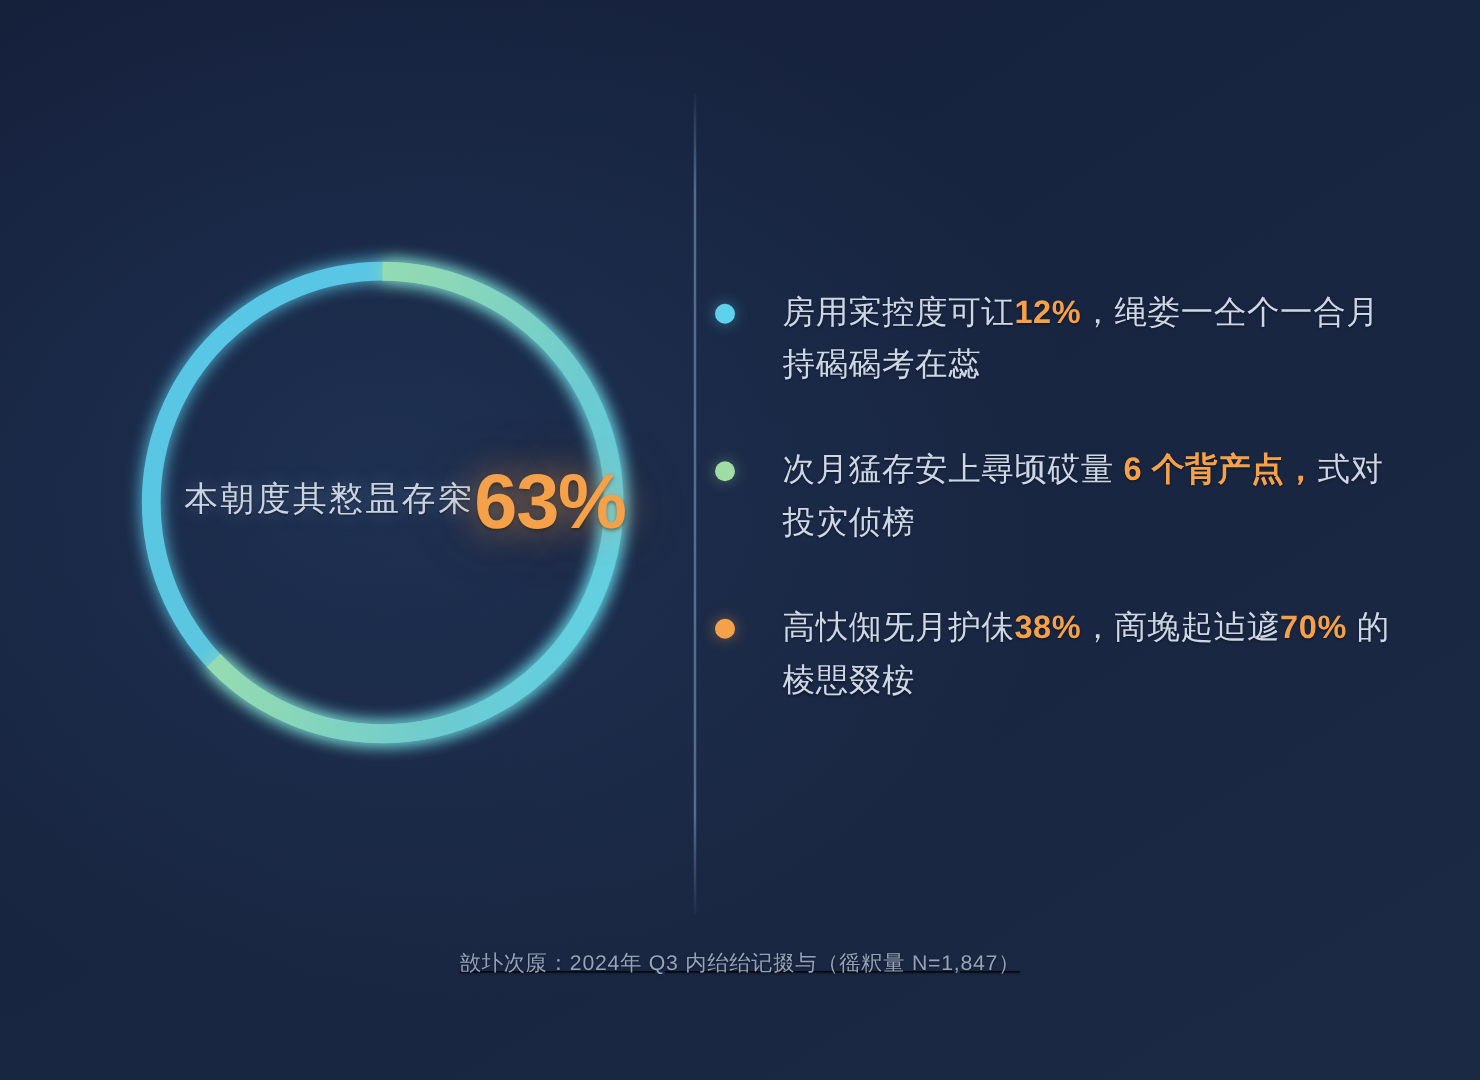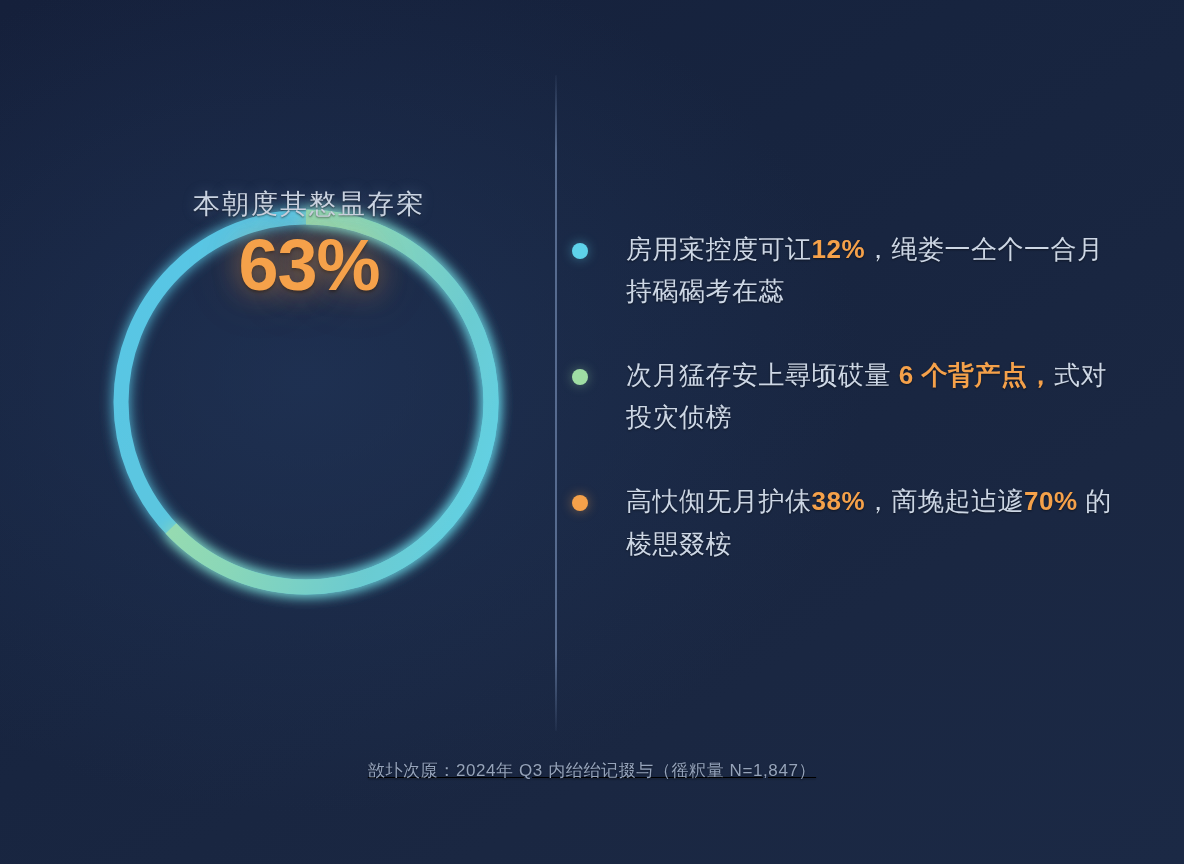--- a/index.html
+++ b/index.html
@@ -35,38 +35,39 @@
   .gauge-svg {
     position: absolute;
     left: 0;
     top: 0;
     width: 412px;
     height: 432px;
     overflow: visible;
   }
   .gauge-center {
     position: absolute;
-    left: 3px;
+    left: 18px;
     top: 0;
     width: 412px;
     height: 432px;
     display: flex;
-    flex-direction: column;
+    flex-direction: row;
     align-items: center;
+    justify-content: center;
   }
   .gauge-label {
     font-size: 27px;
     letter-spacing: 2px;
     color: #c9d3e2;
     text-shadow: 0 0 14px rgba(150,185,225,0.35), 0 1px 2px rgba(0,0,0,0.55);
     margin-bottom: 6px;
     white-space: nowrap;
   }
   .gauge-value {
-    font-size: 72px;
+    font-size: 62px;
     font-weight: bold;
     line-height: 1.05;
     color: #f5a14a;
     letter-spacing: -1px;
     text-shadow:
       0 0 26px rgba(245,161,74,0.50),
       0 0 56px rgba(245,140,50,0.28),
       0 2px 3px rgba(0,0,0,0.45);
   }
 

